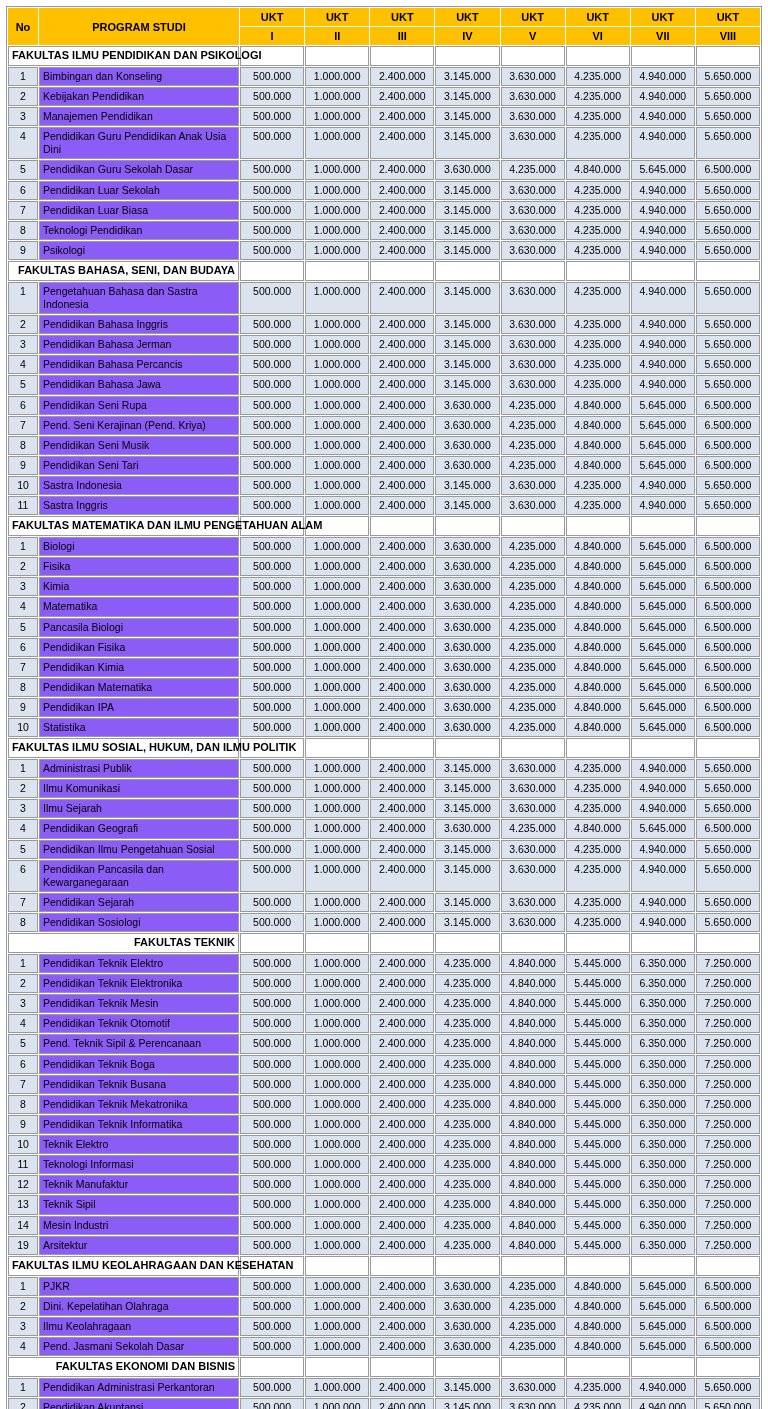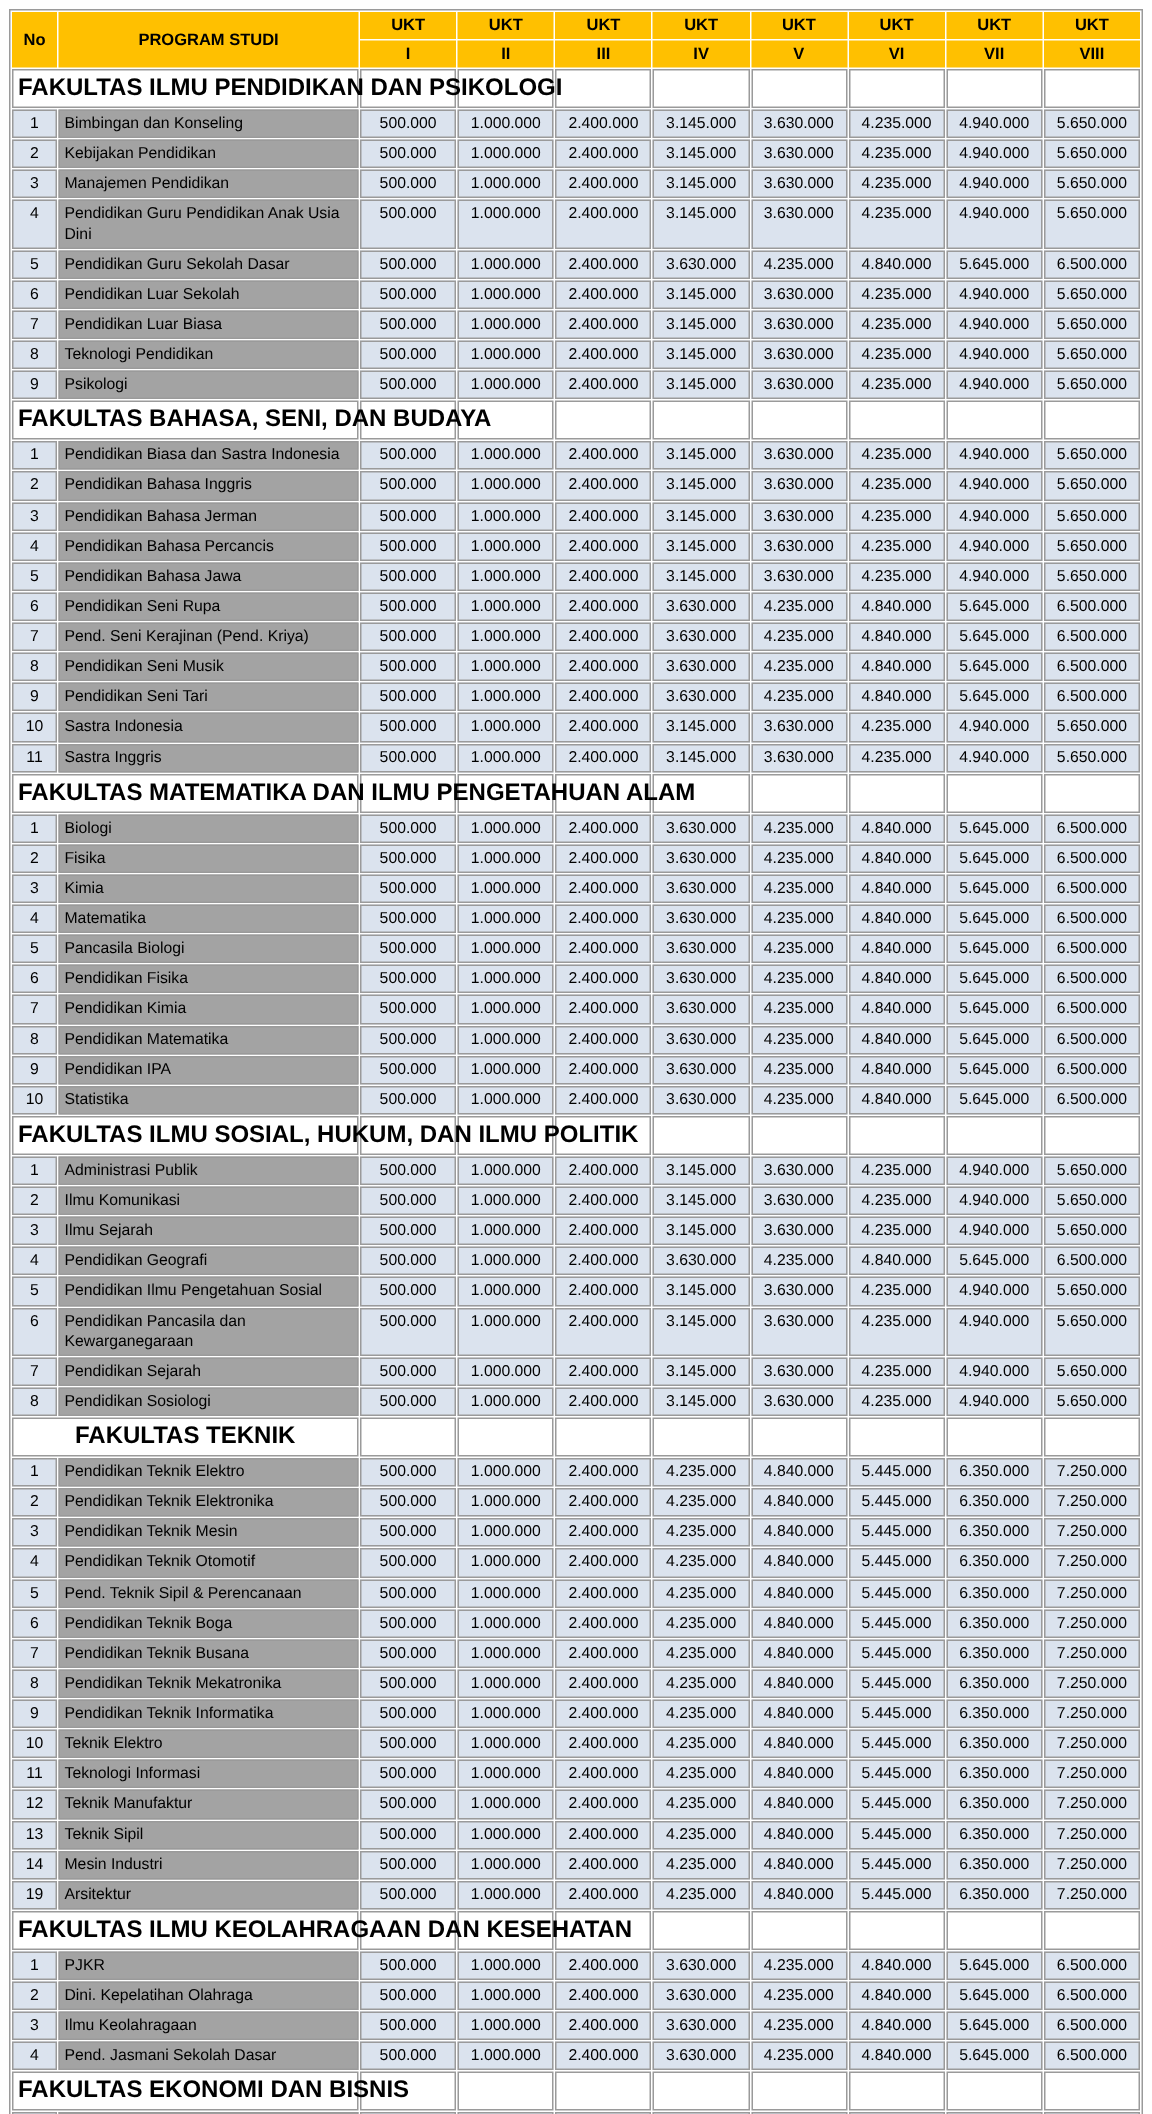--- a/index.html
+++ b/index.html
@@ -5,25 +5,25 @@
   html,body{margin:0;padding:0;background:#ffffff;}
   body{width:768px;font-family:"Liberation Sans",sans-serif;color:#000;}
   .page{padding:6px 6px 8px 6px;}
   table.ukt{border-collapse:separate;border-spacing:1px;table-layout:fixed;width:756px;
             border:1px solid #9a9a9a;background:#ffffff;}
   th,td{box-sizing:border-box;overflow:hidden;}
   th{background:#FFC000;color:#000;font-weight:bold;font-size:11px;text-align:center;
      vertical-align:middle;height:18px;padding:1px 2px;border:none;}
   td{border:1px solid #9a9a9a;font-size:10.5px;height:18px;padding:2px 3px;
      vertical-align:top;line-height:1.25;}
-  td.faculty-name{background:#ffffff;font-weight:bold;font-size:16px;text-align:center;
+  td.faculty-name{background:#ffffff;font-weight:bold;font-size:11px;text-align:right;
                   white-space:nowrap;overflow:visible;}
   td.empty-cell{background:#ffffff;}
   td.no-cell{background:#DBE3EE;text-align:center;}
-  td.prog-cell{background:#a3a3a3;text-align:left;}
+  td.prog-cell{background:#8b5cf6;text-align:left;}
   td.fee-cell{background:#DBE3EE;text-align:center;}
 </style>
 </head>
 <body>
 
 <div class="page">
   <table class="ukt">
     <colgroup>
       <col style="width:30px">
       <col style="width:200px">
@@ -186,21 +186,21 @@
           <td class="empty-cell"></td>
           <td class="empty-cell"></td>
           <td class="empty-cell"></td>
           <td class="empty-cell"></td>
           <td class="empty-cell"></td>
           <td class="empty-cell"></td>
           <td class="empty-cell"></td>
         </tr>
         <tr class="program-row">
           <td class="no-cell">1</td>
-          <td class="prog-cell">Pendidikan Biasa dan Sastra Indonesia</td>
+          <td class="prog-cell">Pengetahuan Bahasa dan Sastra Indonesia</td>
           <td class="fee-cell">500.000</td>
           <td class="fee-cell">1.000.000</td>
           <td class="fee-cell">2.400.000</td>
           <td class="fee-cell">3.145.000</td>
           <td class="fee-cell">3.630.000</td>
           <td class="fee-cell">4.235.000</td>
           <td class="fee-cell">4.940.000</td>
           <td class="fee-cell">5.650.000</td>
         </tr>
         <tr class="program-row">

